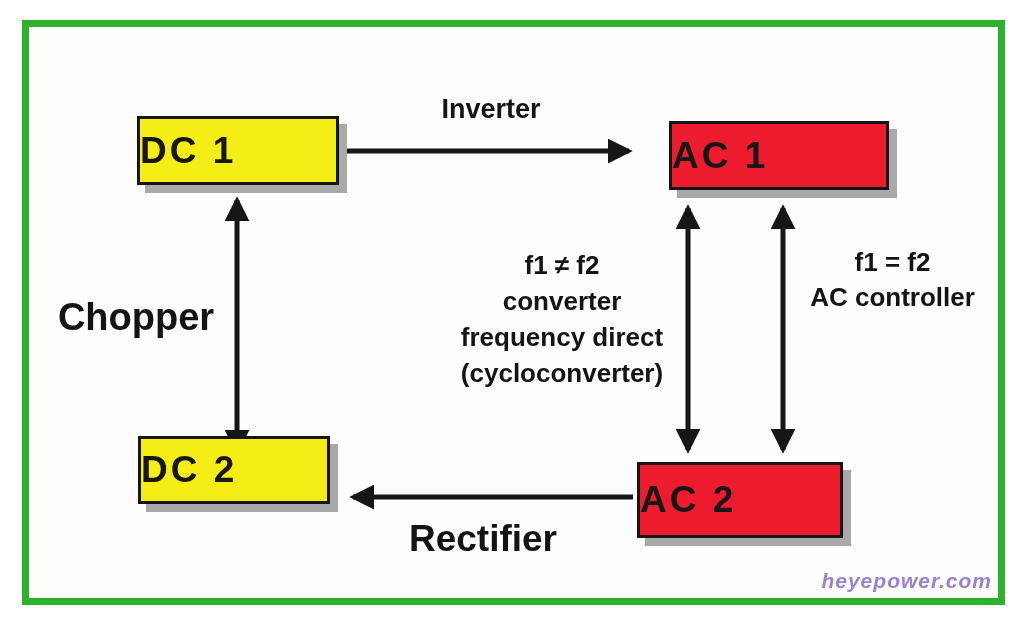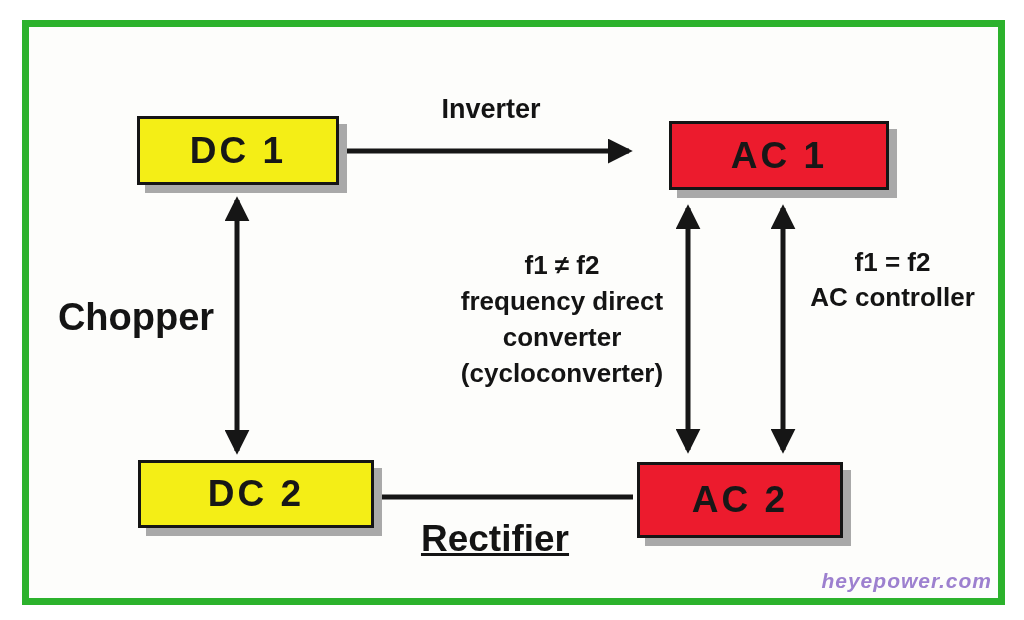--- a/index.html
+++ b/index.html
@@ -16,37 +16,37 @@
   .frame{
     position:absolute;left:22px;top:20px;width:983px;height:585px;
     box-sizing:border-box;border:7px solid var(--green);
     background:#fdfdfb;
   }
   .arrows{position:absolute;left:0;top:0;width:1024px;height:620px;pointer-events:none;}
   .arrows line{stroke:var(--ink);stroke-width:5;}
   .arrows .head{fill:var(--ink);}
   .box{
     position:absolute;box-sizing:border-box;border:3px solid #151515;
-    display:flex;align-items:center;justify-content:center;
+    display:flex;align-items:center;
     font-weight:bold;font-size:37px;letter-spacing:3px;color:#171717;
     box-shadow:8px 8px 0 var(--shadow);
   }
   .box.yellow{background:var(--yellow);}
   .box.red{background:var(--red);}
   #dc1{left:137px;top:116px;width:202px;height:69px;}
   #ac1{left:669px;top:121px;width:220px;height:69px;}
-  #dc2{left:138px;top:460px;width:236px;height:68px;}
+  #dc2{left:138px;top:436px;width:192px;height:68px;}
   #ac2{left:637px;top:462px;width:206px;height:76px;}
   .edge-label{
     position:absolute;font-weight:bold;font-size:38px;color:#141414;
     text-align:center;white-space:nowrap;
   }
   #lbl-inverter{left:380px;top:94px;width:222px;font-size:27px;}
   #lbl-chopper{left:38px;top:296px;width:196px;}
-  #lbl-rectifier{left:385px;top:518px;width:220px;font-size:37px;text-decoration:underline;}
+  #lbl-rectifier{left:373px;top:518px;width:220px;font-size:37px;}
   .annotation{
     position:absolute;font-weight:bold;font-size:26px;line-height:36px;
     text-align:center;color:#141414;white-space:nowrap;
   }
   #anno-cyclo{left:438px;top:247px;width:248px;text-align:center;}
   #anno-trans{left:790px;top:245px;width:205px;line-height:35px;}
   .watermark{
     position:absolute;left:778px;top:569px;width:214px;text-align:right;
     font-weight:bold;font-style:italic;font-size:21px;color:var(--purple);
     letter-spacing:1px;
@@ -82,22 +82,22 @@
 <div class="box red" id="ac2">
   <span>AC 2</span>
 </div>
 
 <div class="edge-label" id="lbl-inverter">Inverter</div>
 <div class="edge-label" id="lbl-chopper">Chopper</div>
 <div class="edge-label" id="lbl-rectifier">Rectifier</div>
 
 <div class="annotation" id="anno-cyclo">
   <div>f1 ≠ f2</div>
+  <div>converter</div>
   <div>frequency direct</div>
-  <div>converter</div>
   <div>(cycloconverter)</div>
 </div>
 
 <div class="annotation" id="anno-trans">
   <div>f1 = f2</div>
   <div>AC controller</div>
 </div>
 
 <div class="watermark">heyepower.com</div>
 

